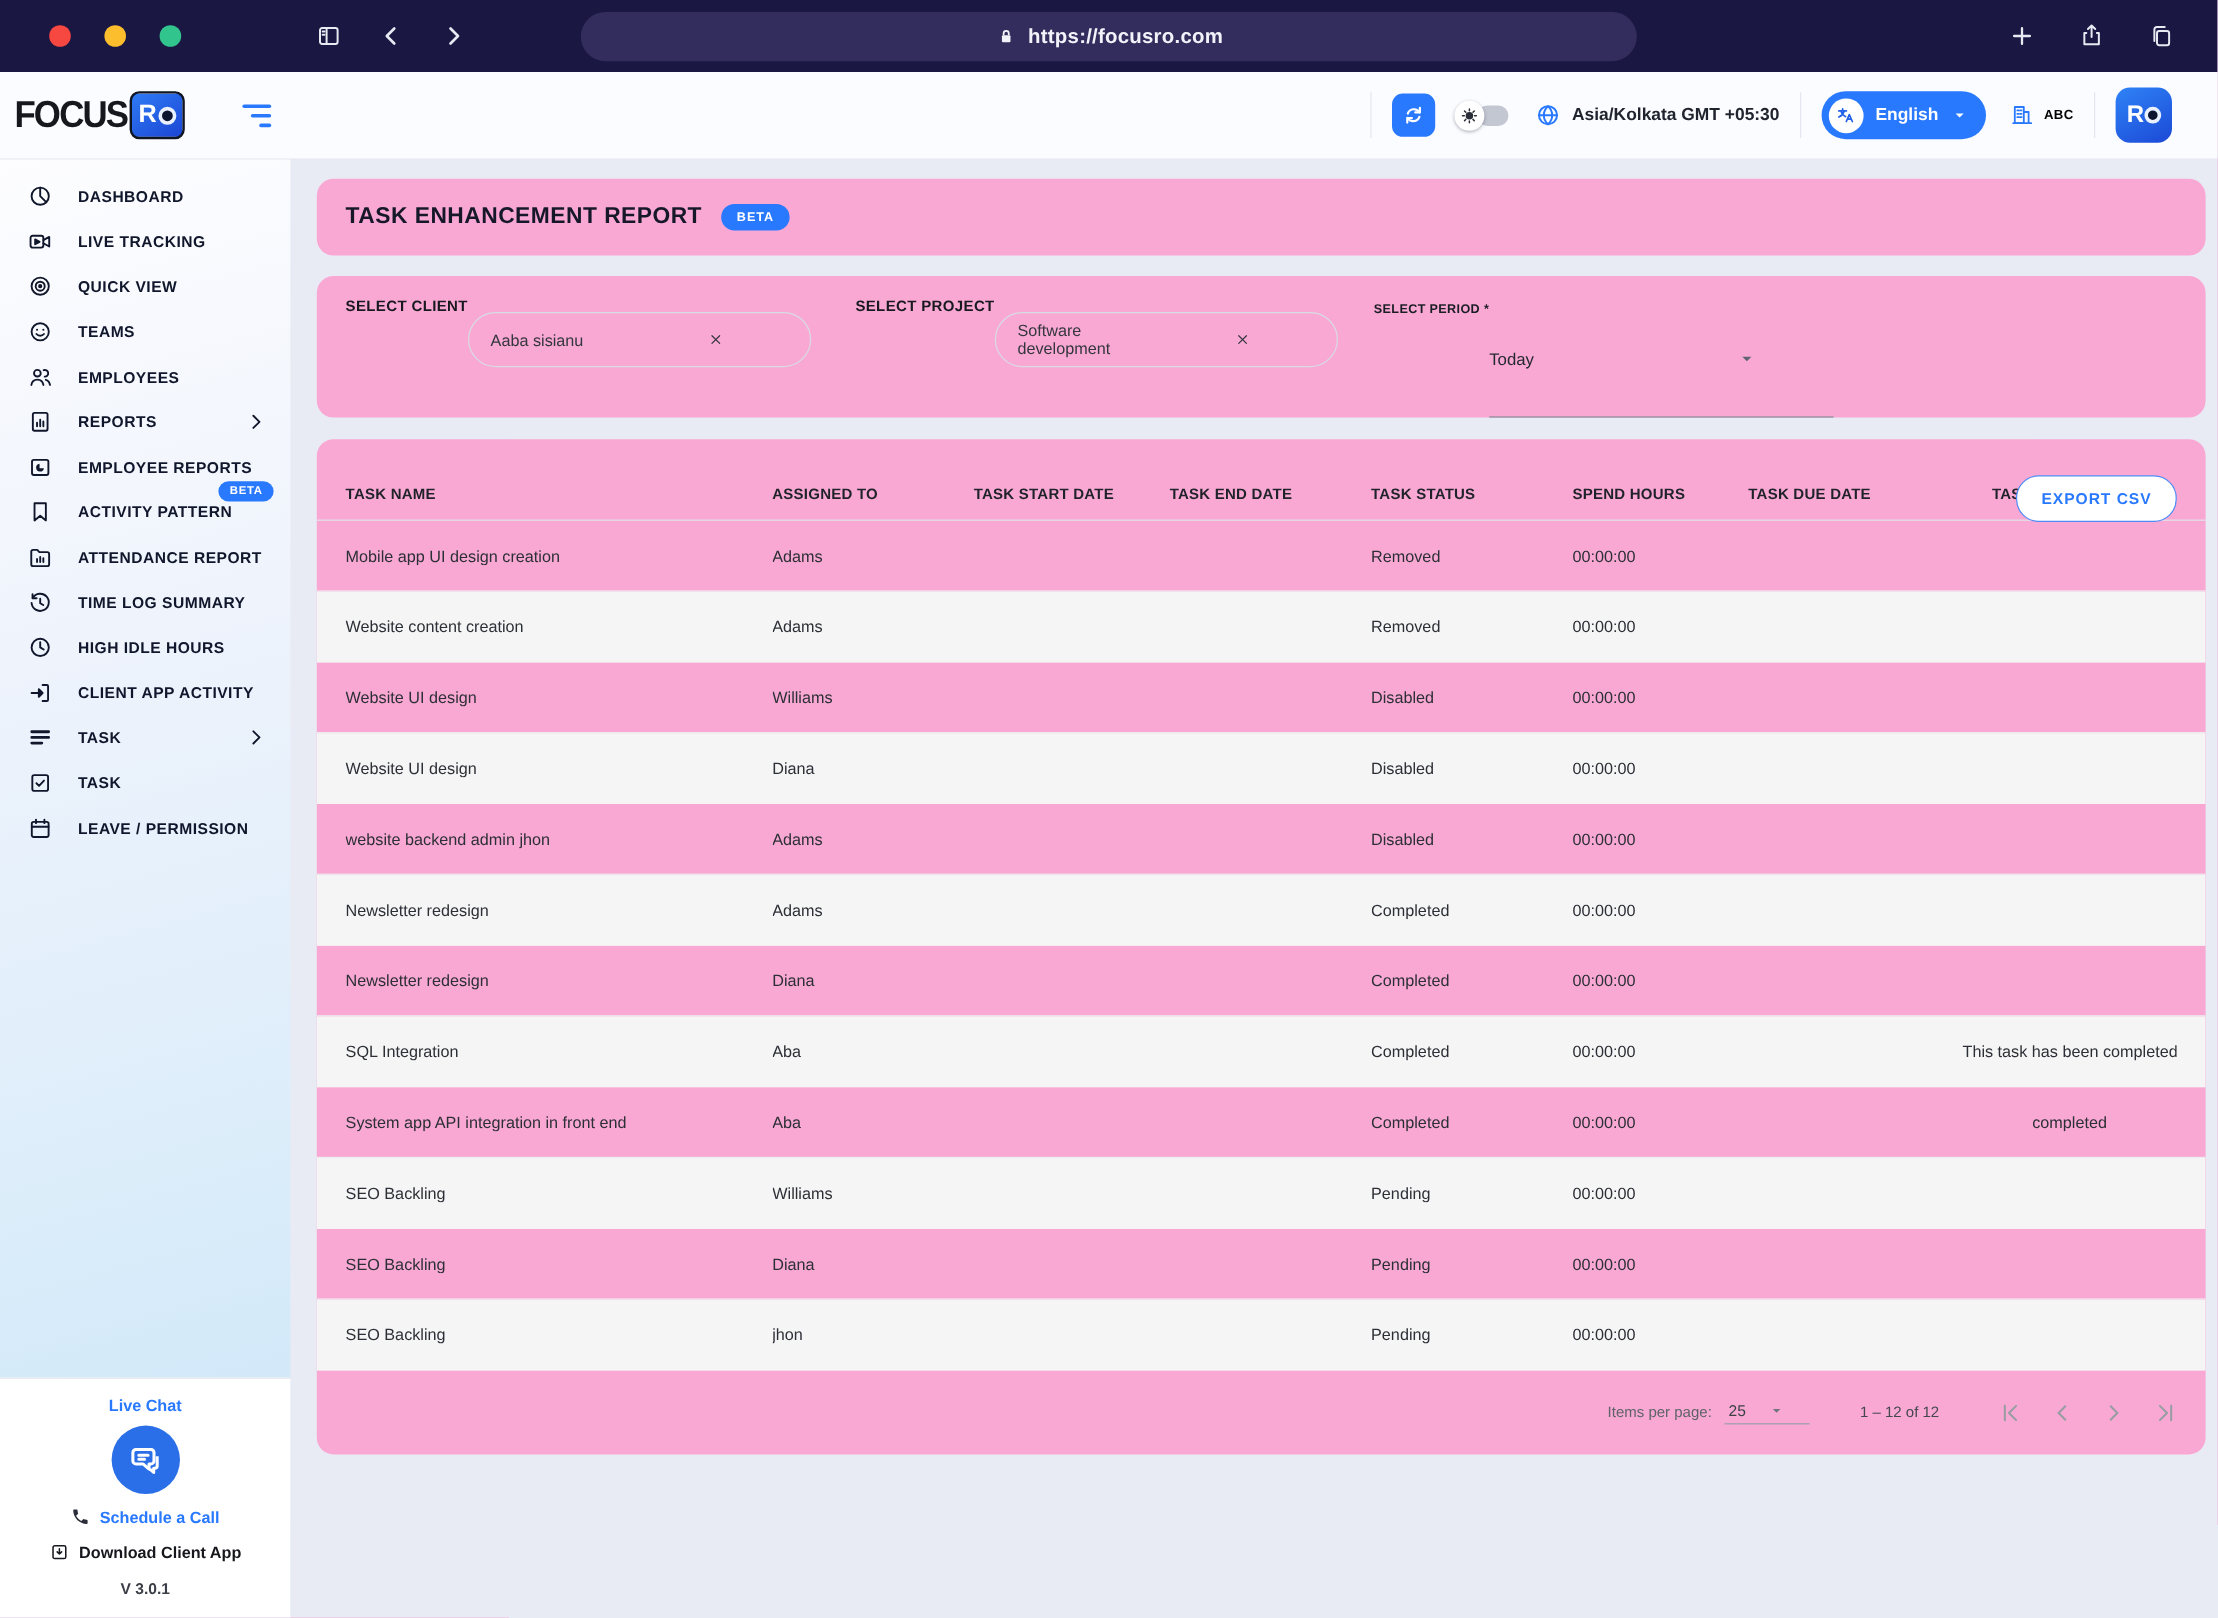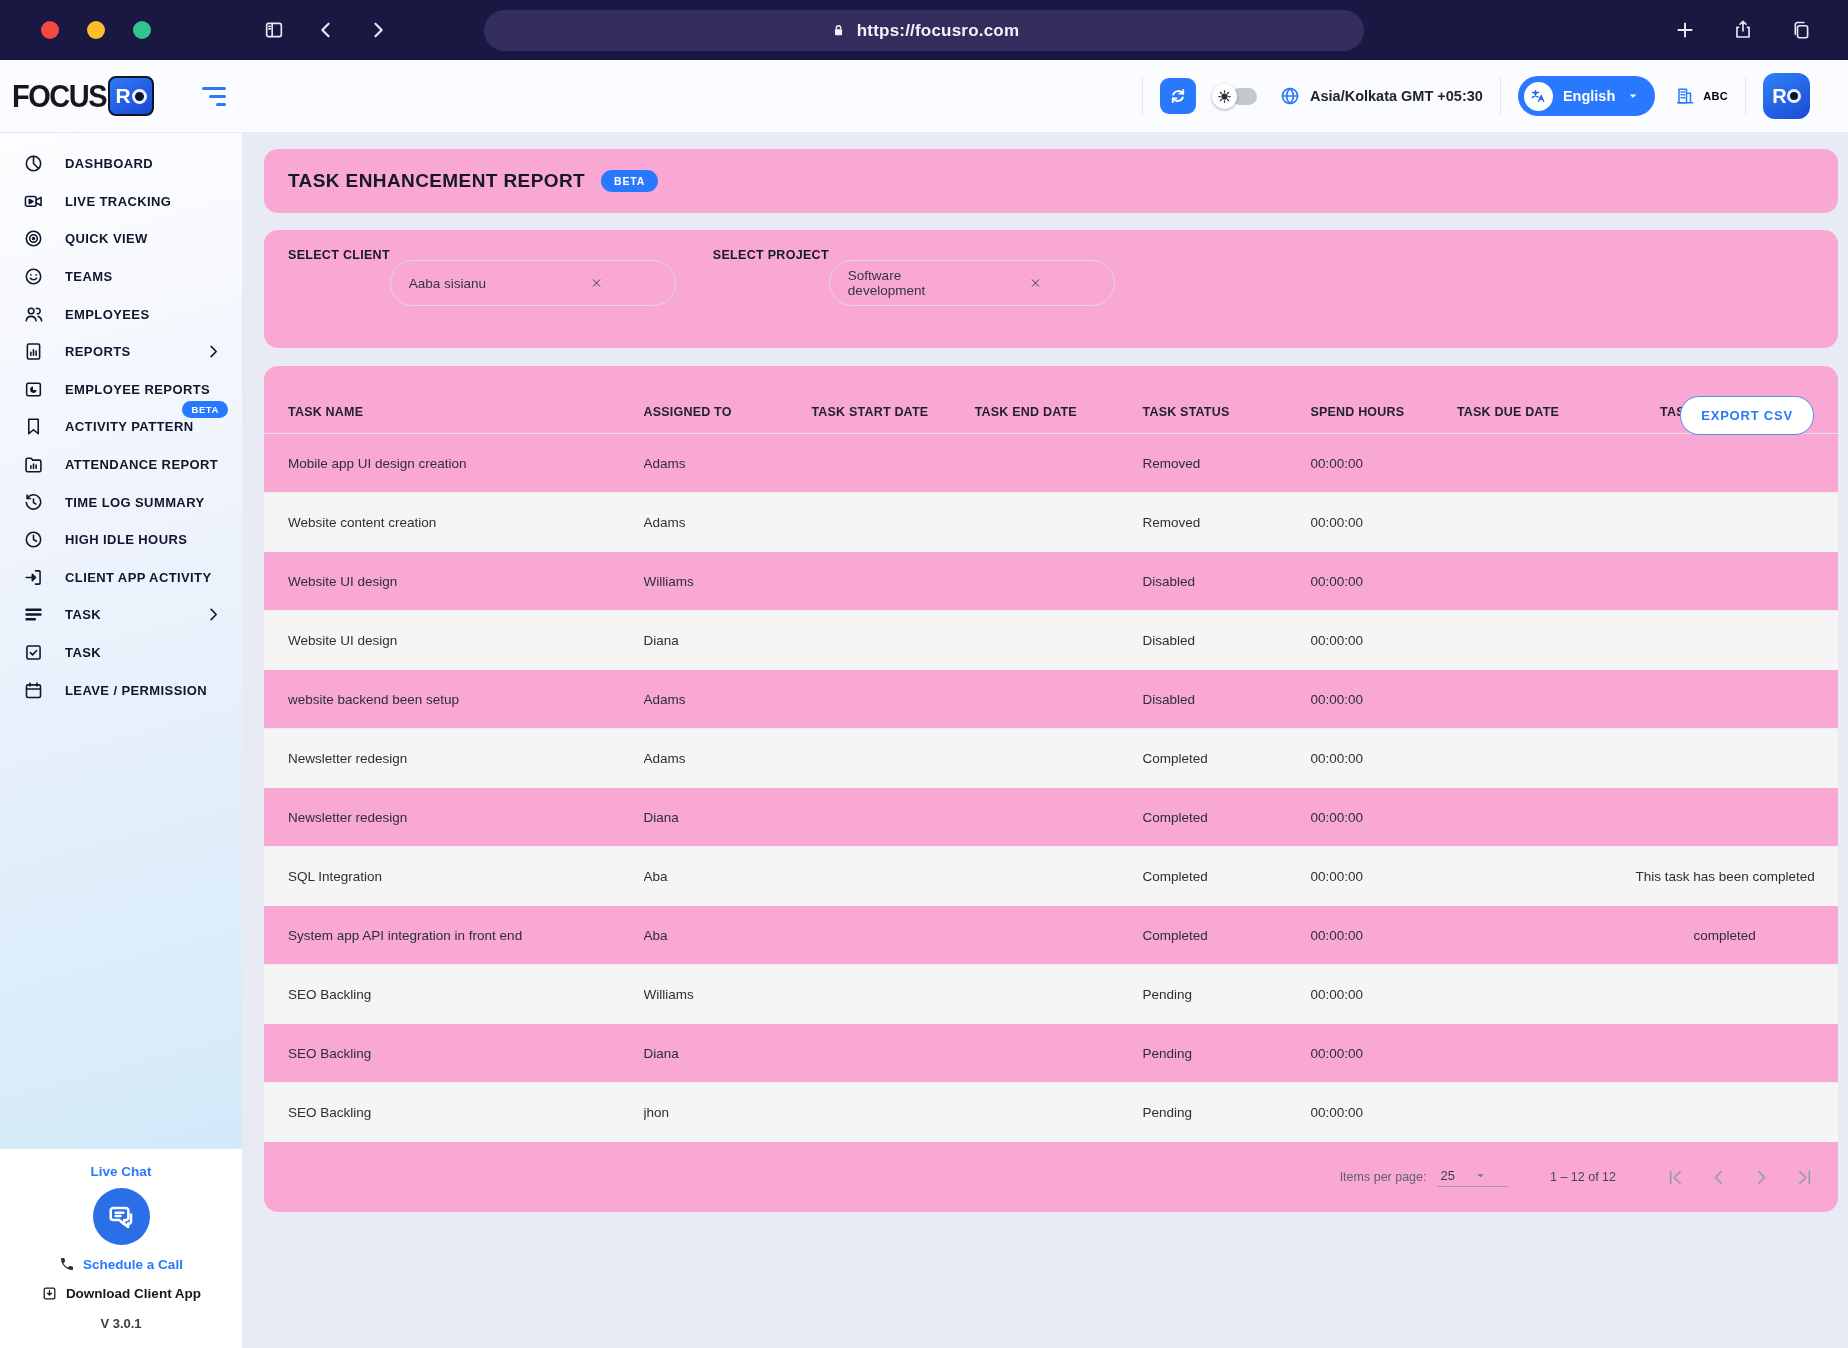--- a/index.html
+++ b/index.html
@@ -500,20 +500,31 @@
         <span class="f-label">SELECT PROJECT</span>
         <span class="chip-input">
           <span>Software development</span>
           <span class="ic chip-x">
               <svg viewBox="0 0 24 24" stroke="currentColor" stroke-width="1.7" stroke-linecap="round">
                 <path d="M6.5 6.5l11 11M17.5 6.5l-11 11"></path>
               </svg>
             </span>
         </span>
       </div>
+      <div class="f-col period-col">
+        <span class="period-label">SELECT PERIOD *</span>
+        <span class="period-select">
+          <span>Today</span>
+          <span class="ic caret">
+              <svg viewBox="0 0 24 24">
+                <path d="M7 9.8l5 5 5-5z" fill="currentColor"></path>
+              </svg>
+            </span>
+        </span>
+      </div>
     </div>
 
     <div class="card table-card">
       <button class="export-btn">EXPORT CSV</button>
 
       <div class="grid8 table-head">
   <div class="th">TASK NAME</div>
 
   <div class="th">ASSIGNED TO</div>
 
@@ -568,21 +579,21 @@
     <div>Diana</div>
     <div></div>
     <div></div>
     <div>Disabled</div>
     <div>00:00:00</div>
     <div></div>
     <div></div>
   </div>
 
   <div class="grid8 task-row">
-    <div>website backend been setup</div>
+    <div>website backend admin jhon</div>
     <div>Adams</div>
     <div></div>
     <div></div>
     <div>Disabled</div>
     <div>00:00:00</div>
     <div></div>
     <div></div>
   </div>
 
   <div class="grid8 task-row">

